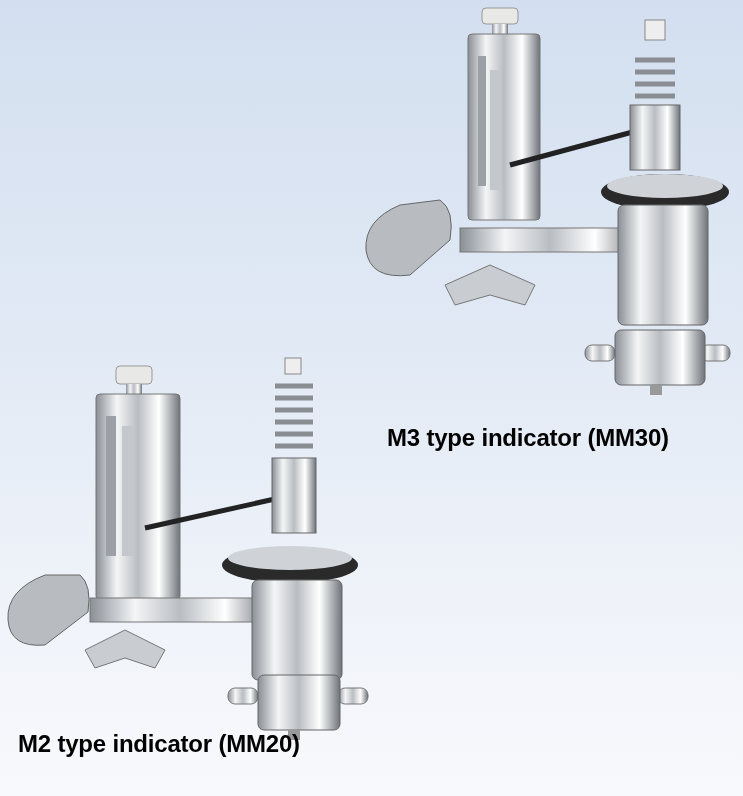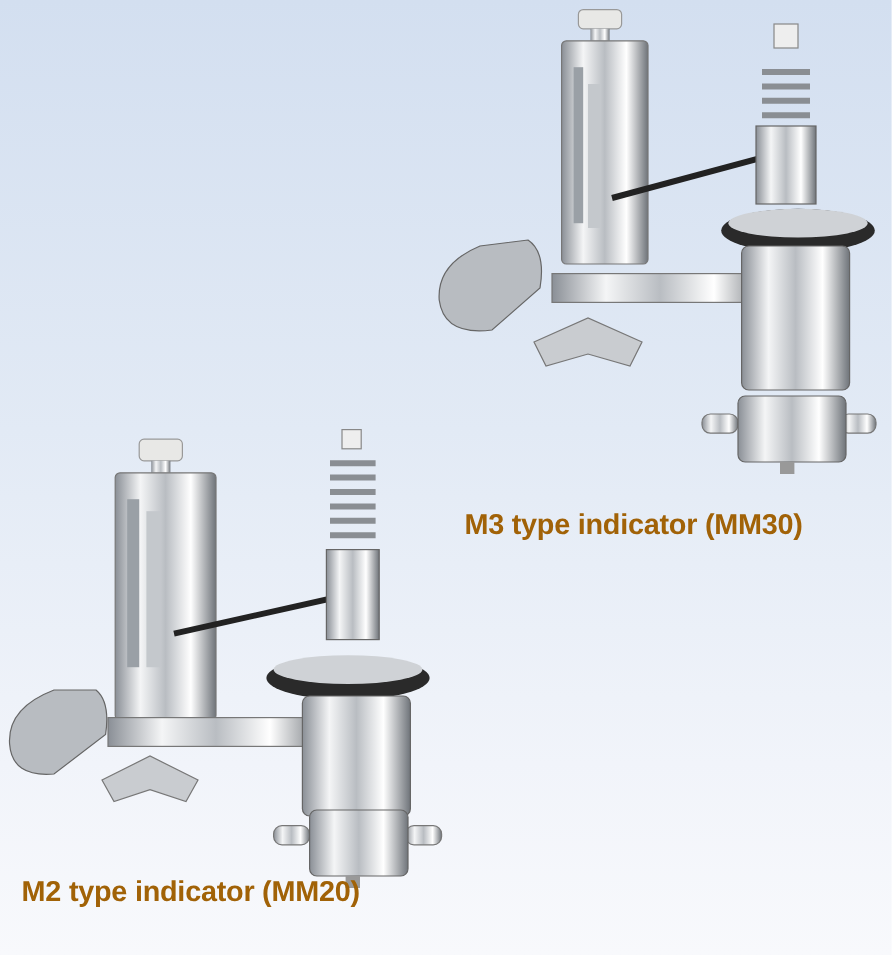--- a/index.html
+++ b/index.html
@@ -2,21 +2,21 @@
 <html><head>
   <meta charset="utf-8">
   <style>
     html, body { margin: 0; padding: 0; }
     body {
       width: 743px; height: 796px; position: relative; overflow: hidden;
       background: linear-gradient(180deg, #d3dff0 0%, #e2eaf5 45%, #f1f4fa 80%, #f8f9fc 100%);
       font-family: "Liberation Sans", sans-serif;
     }
     .caption {
-      position: absolute; font-weight: bold; color: #a16207;
+      position: absolute; font-weight: bold; color: #000000;
       font-size: 24px; letter-spacing: -0.2px; white-space: nowrap;
     }
     .cap-m3 { left: 387px; top: 424px; }
     .cap-m2 { left: 18px; top: 730px; }
     .device { position: absolute; }
     .dev-m3 { left: 360px; top: 0; width: 383px; height: 410px; }
     .dev-m2 { left: 0; top: 350px; width: 370px; height: 400px; }
   </style>
 </head>
 <body>

